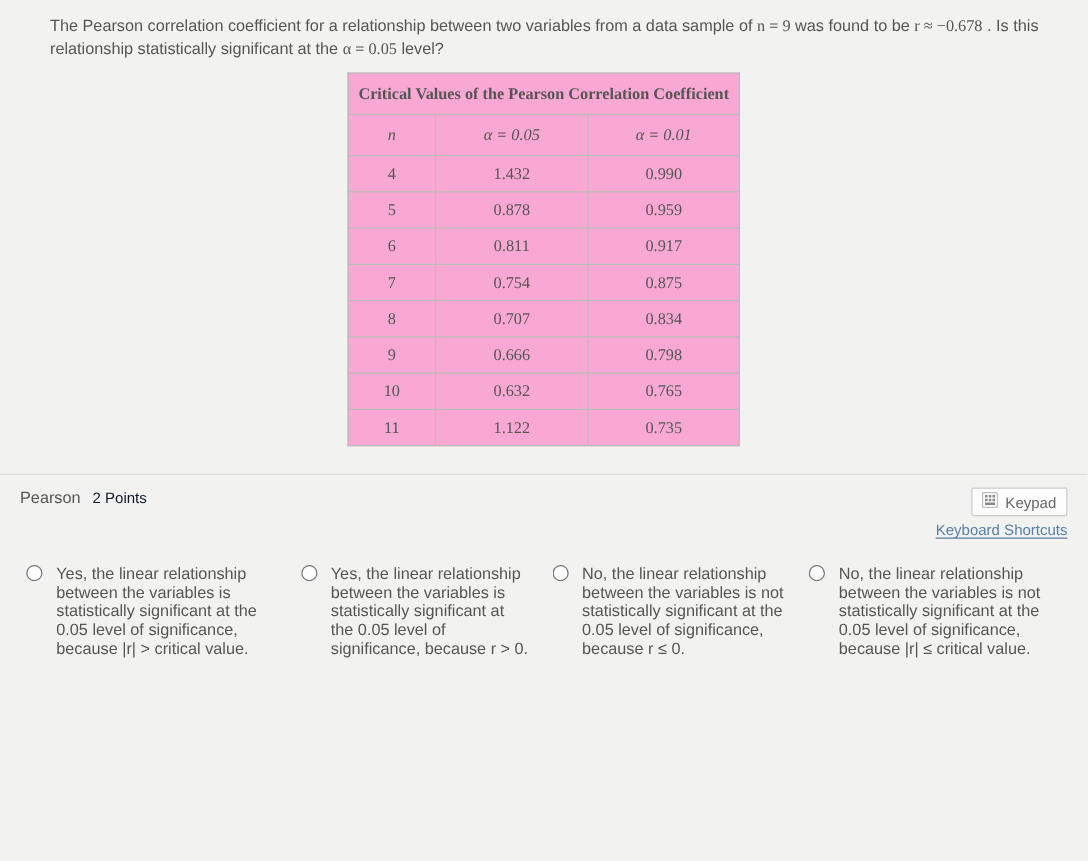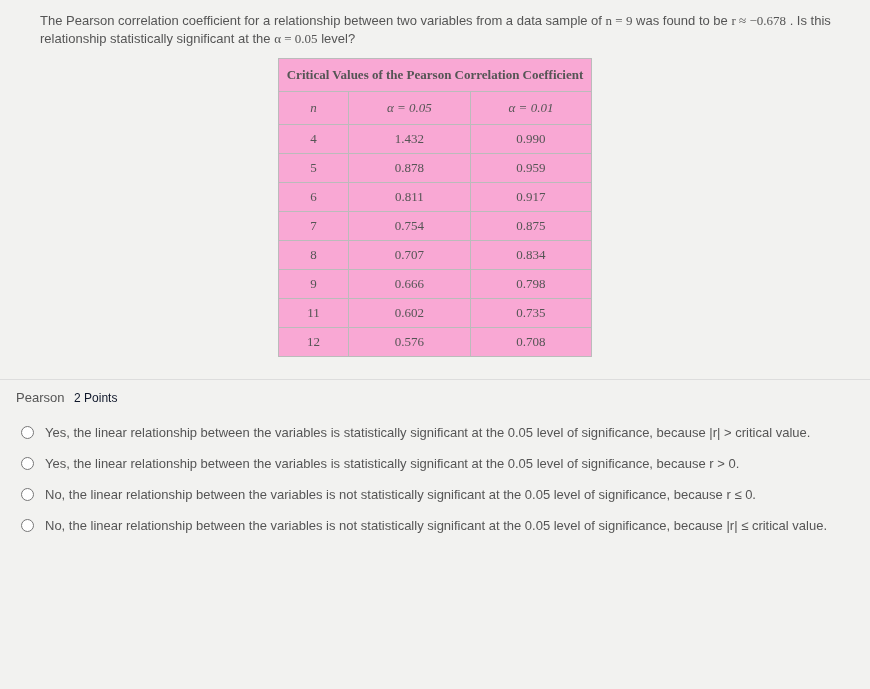--- a/index.html
+++ b/index.html
@@ -23,21 +23,21 @@
     td { padding: 6px 28px; font-family: Georgia, 'Times New Roman', serif; }
     td.ncol { padding: 6px 18px; }
     .divider { border: none; border-top: 1px solid #ddd; margin: 20px -16px 10px; }
     .answer-row { display: flex; justify-content: space-between; align-items: flex-start; margin-bottom: 16px; }
     .answer-label { color: #555; }
     .answer-label .pts { font-size: 12px; color: #0f172a; margin-left: 6px; }
     .kp-col { text-align: right; font-size: 12px; color: #777; }
     .kp-btn { display: inline-flex; align-items: center; gap: 6px; border: 1px solid #ccc; background: #fdfdfd; padding: 3px 8px; border-radius: 2px; color: #666; font-size: 12px; }
     .kbd-icon { display: inline-block; }
     .shortcut { margin-top: 4px; color: #5a7fa6; cursor: pointer; text-decoration: underline; text-underline-offset: 2px; }
-    .options { display: flex; flex-direction: column; gap: 12px; }
+    .options { display: flex; flex-direction: row; gap: 12px; }
     .opt { display: flex; align-items: baseline; gap: 8px; color: #555; }
     .opt input[type=radio]{ transform: translateY(2px); }
   </style>
 </head>
 <body>
 
 <div class="question">
   <span>The Pearson correlation coefficient for a relationship between two variables from a data sample of </span>
   <span class="math-eq">n = 9</span>
   <span> was found to be </span>
@@ -84,39 +84,57 @@
           <td class="ncol">8</td>
           <td>0.707</td>
           <td>0.834</td>
         </tr>
         <tr>
           <td class="ncol">9</td>
           <td>0.666</td>
           <td>0.798</td>
         </tr>
         <tr>
-          <td class="ncol">11</td>
-          <td>0.602</td>
-          <td>0.735</td>
+          <td class="ncol">10</td>
+          <td>0.632</td>
+          <td>0.765</td>
         </tr>
         <tr>
-          <td class="ncol">12</td>
-          <td>0.576</td>
-          <td>0.708</td>
+          <td class="ncol">11</td>
+          <td>1.122</td>
+          <td>0.735</td>
         </tr>
       </tbody>
   </table>
 </div>
 
 <hr class="divider">
 
 <div class="answer-row">
   <div class="answer-label">
     <span>Pearson</span>
     <span class="pts">2 Points</span>
+  </div>
+  <div class="kp-col">
+    <span class="kp-btn">
+      <span class="kbd-icon">
+        <svg width="12" height="12" viewBox="0 0 12 12">
+            <rect x="0" y="0" width="12" height="12" fill="none" stroke="#888" stroke-width="1"></rect>
+            <rect x="2" y="2" width="2" height="2" fill="#888"></rect>
+            <rect x="5" y="2" width="2" height="2" fill="#888"></rect>
+            <rect x="8" y="2" width="2" height="2" fill="#888"></rect>
+            <rect x="2" y="5" width="2" height="2" fill="#888"></rect>
+            <rect x="5" y="5" width="2" height="2" fill="#888"></rect>
+            <rect x="8" y="5" width="2" height="2" fill="#888"></rect>
+            <rect x="2" y="8" width="8" height="2" fill="#888"></rect>
+          </svg>
+      </span>
+      <span>Keypad</span>
+    </span>
+    <div class="shortcut">Keyboard Shortcuts</div>
   </div>
 </div>
 
 <div class="options">
   <label class="opt">
     <input type="radio" name="ans" style="">
     <span>Yes, the linear relationship between the variables is statistically significant at the 0.05 level of significance, because |r| &gt; critical value.</span>
   </label>
   <label class="opt">
     <input type="radio" name="ans" style="">

